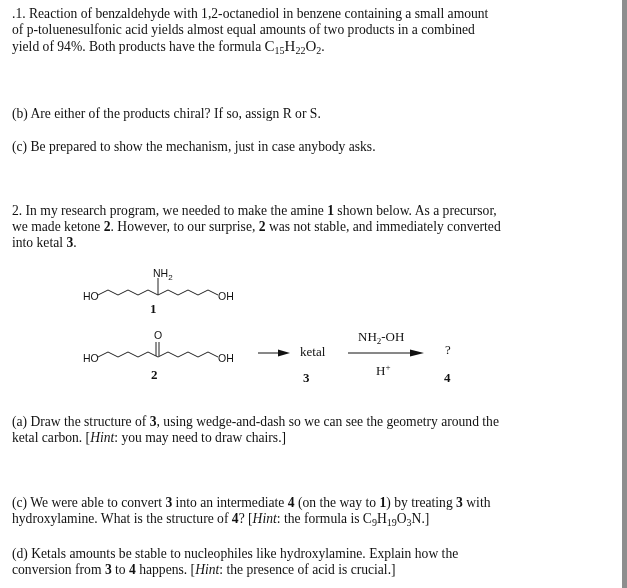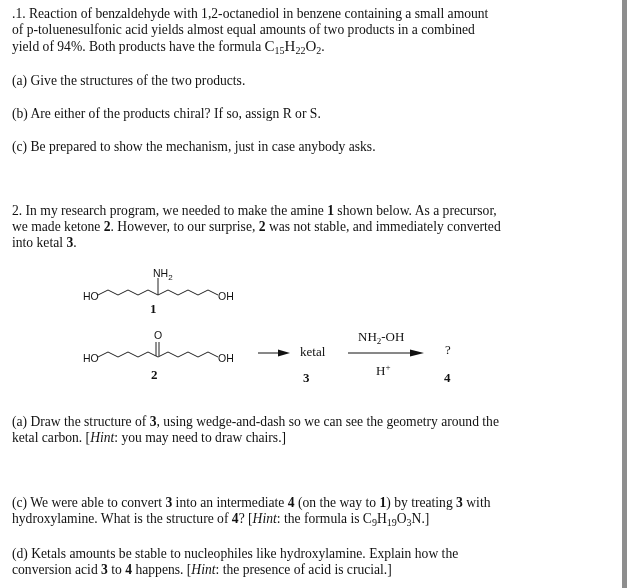--- a/index.html
+++ b/index.html
@@ -26,21 +26,20 @@
 <body>
 
 <div class="page">
 
   <div class="p" style="top:6px;">
     <span class="line">.1. Reaction of benzaldehyde with 1,2-octanediol in benzene containing a small amount</span>
     <span class="line">of p-toluenesulfonic acid yields almost equal amounts of two products in a combined</span>
     <span class="line"><span>yield of 94%. Both products have the formula </span><span style="font-size:15px;"><span>C</span><sub>15</sub><span>H</span><sub>22</sub><span>O</span><sub>2</sub></span><span>.</span></span>
   </div>
 
-  <div class="p" style="top:73px;">(a) Give the structures of the two products.</div>
   <div class="p" style="top:106px;">(b) Are either of the products chiral? If so, assign R or S.</div>
   <div class="p" style="top:139px;">(c) Be prepared to show the mechanism, just in case anybody asks.</div>
 
   <div class="p" style="top:203px;">
     <span class="line"><span>2. In my research program, we needed to make the amine </span><b>1</b><span> shown below. As a precursor,</span></span>
     <span class="line"><span>we made ketone </span><b>2</b><span>. However, to our surprise, </span><b>2</b><span> was not stable, and immediately converted</span></span>
     <span class="line"><span>into ketal </span><b>3</b><span>.</span></span>
   </div>
 
   <div class="chem" style="left:75px; top:262px; width:170px; height:55px;">
@@ -90,17 +89,17 @@
   </div>
 
 
   <div class="p" style="top:495px;">
     <span class="line"><span>(c) We were able to convert </span><b>3</b><span> into an intermediate </span><b>4</b><span> (on the way to </span><b>1</b><span>) by treating </span><b>3</b><span> with</span></span>
     <span class="line"><span>hydroxylamine. What is the structure of </span><b>4</b><span>? [</span><i>Hint</i><span>: the formula is C</span><sub>9</sub><span>H</span><sub>19</sub><span>O</span><sub>3</sub><span>N.]</span></span>
   </div>
 
   <div class="p" style="top:546px;">
     <span class="line">(d) Ketals amounts be stable to nucleophiles like hydroxylamine. Explain how the</span>
-    <span class="line"><span>conversion acid </span><b>3</b><span> to </span><b>4</b><span> happens. [</span><i>Hint</i><span>: the presence of acid is crucial.]</span></span>
+    <span class="line"><span>conversion from </span><b>3</b><span> to </span><b>4</b><span> happens. [</span><i>Hint</i><span>: the presence of acid is crucial.]</span></span>
   </div>
 </div>
 
 <div class="scrollbar"></div>
 
 </body></html>

